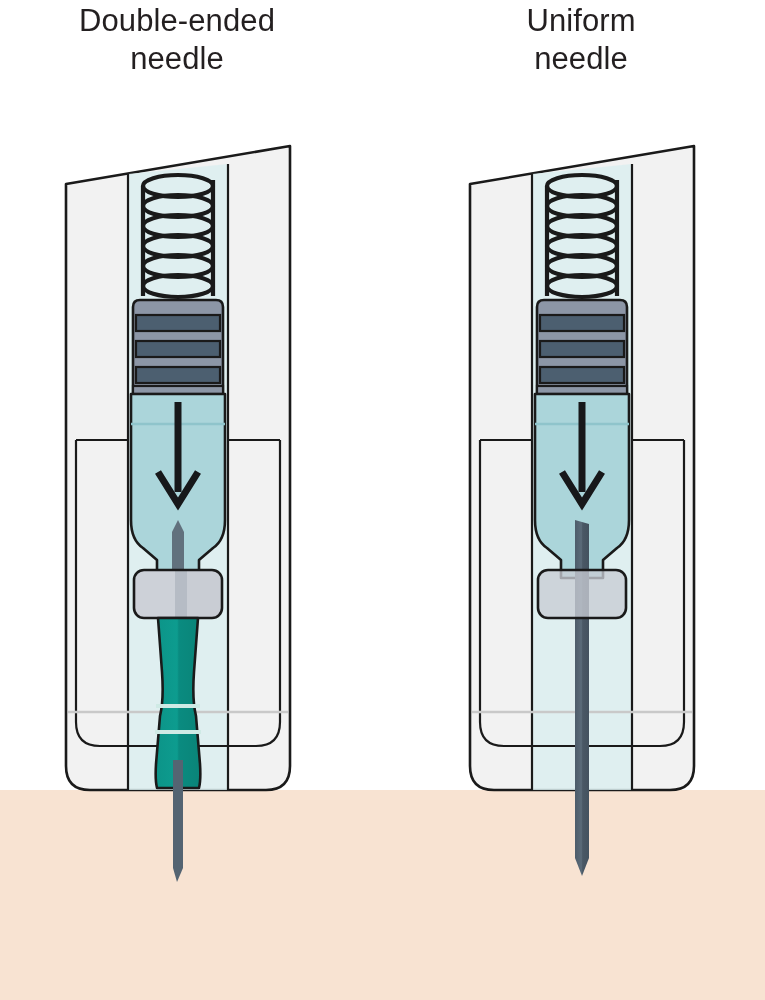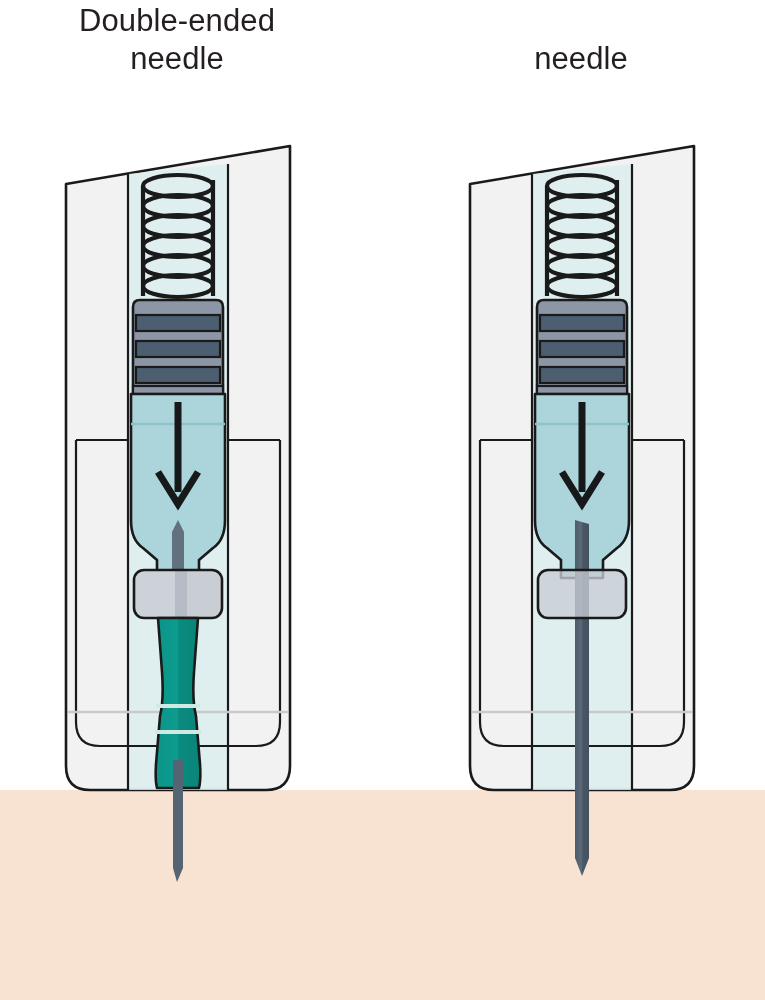--- a/index.html
+++ b/index.html
@@ -39,21 +39,21 @@
 <body>
 
 <div id="figure">
 
   <div class="panel-label" id="label-left">
     <span>Double-ended</span><br>
     <span>needle</span>
   </div>
 
   <div class="panel-label" id="label-right">
-    <br>
+    <span>Uniform</span><br>
     <span>needle</span>
   </div>
 
   <svg width="765" height="1000" viewBox="0 0 765 1000">
     <defs>
       <linearGradient id="hubGrad" x1="0" y1="0" x2="1" y2="0">
         <stop offset="0%" stop-color="#cdd1d8"></stop>
         <stop offset="47%" stop-color="#cdd1d8"></stop>
         <stop offset="47%" stop-color="#b6bcc5"></stop>
         <stop offset="60%" stop-color="#b6bcc5"></stop>

